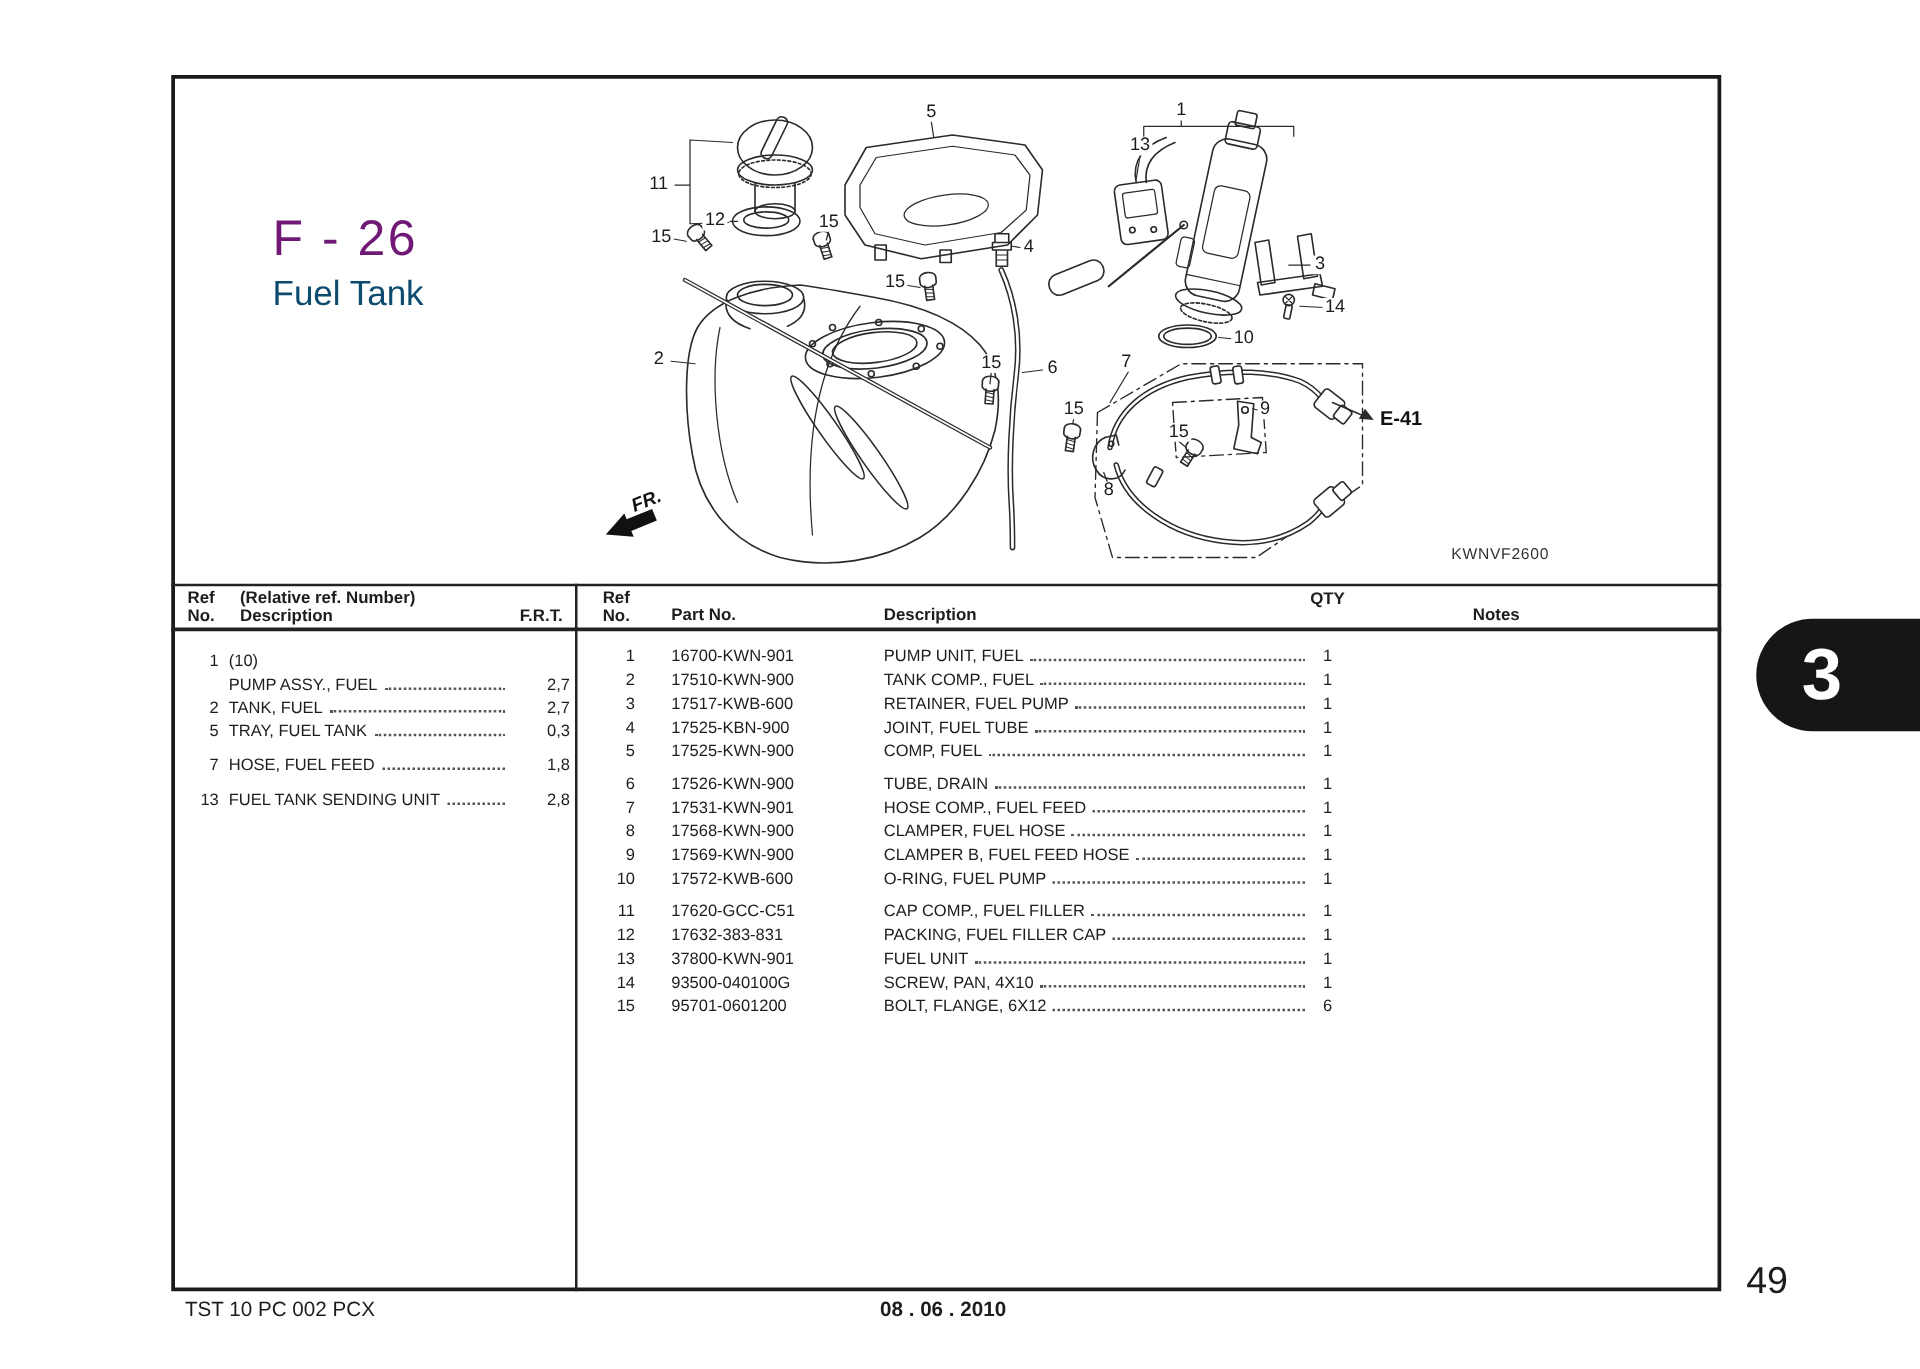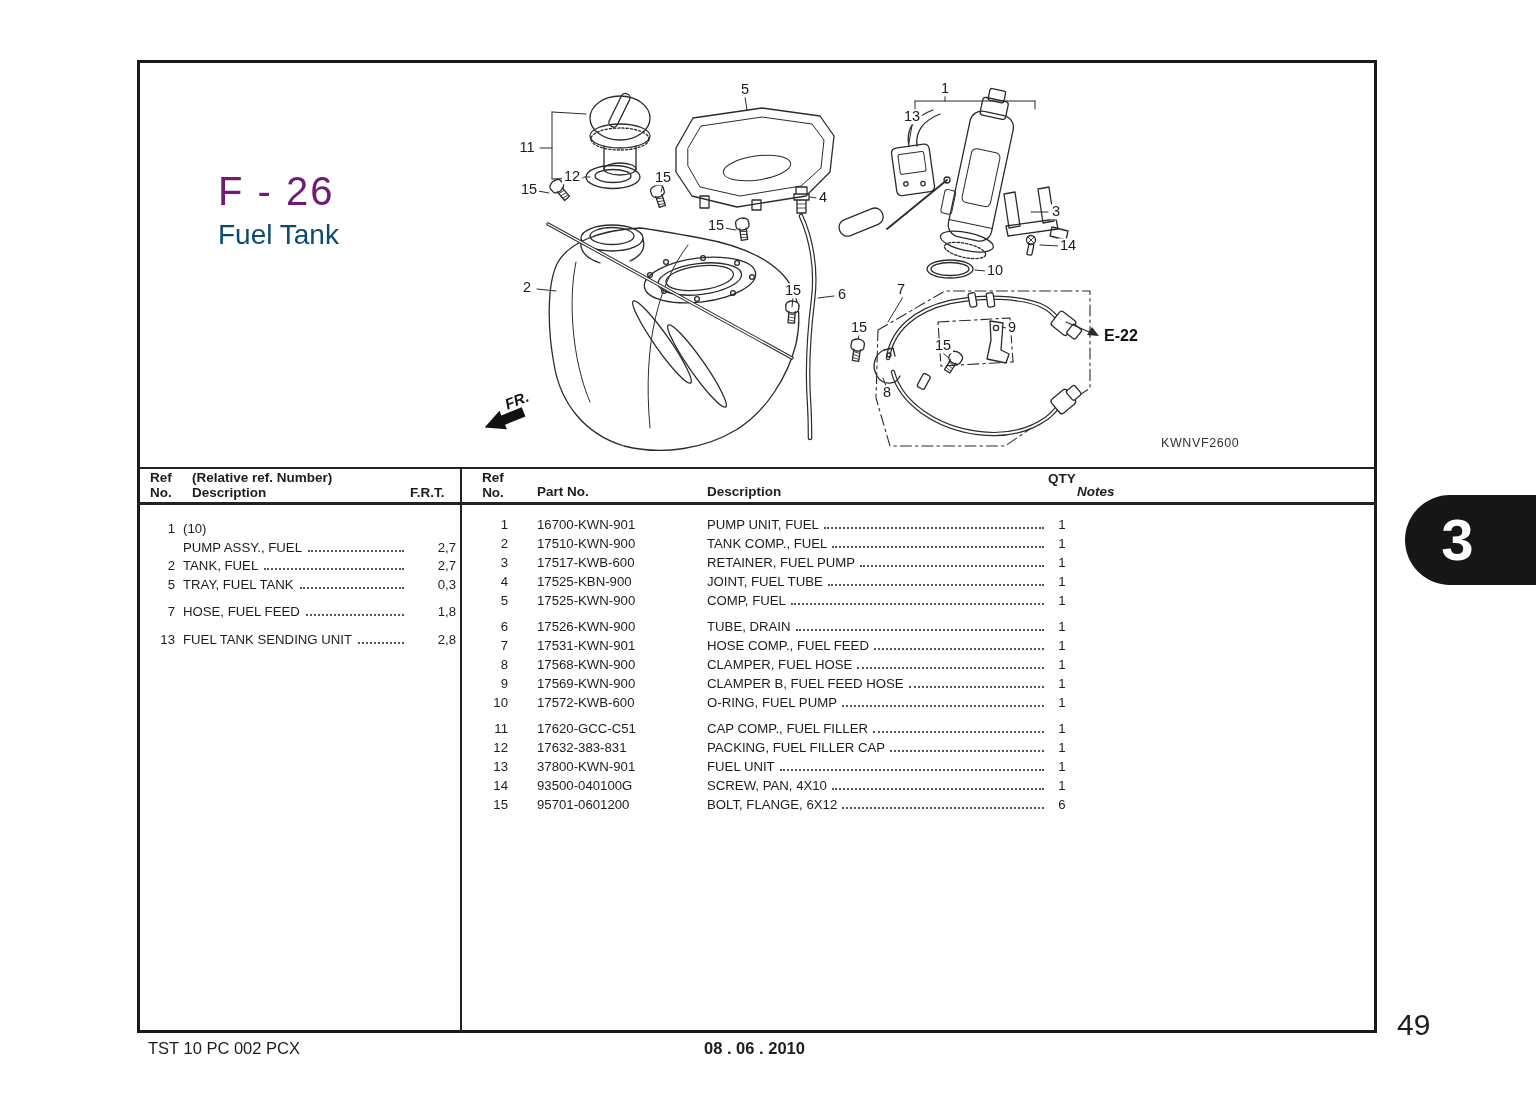--- a/index.html
+++ b/index.html
@@ -12,37 +12,37 @@
   .title-name{position:absolute;left:218px;top:219px;font-size:28px;font-weight:normal;color:#0c4a6e;}
 
   .rule{position:absolute;background:#222;}
   .rule-top{left:137px;top:467px;width:1240px;height:2px;}
   .rule-mid{left:137px;top:502px;width:1240px;height:3px;}
   .v-div{left:460px;top:467px;width:2px;height:566px;}
 
   
   .frt-head{position:absolute;left:150px;top:470px;width:306px;display:grid;grid-template-columns:36px 1fr 46px;column-gap:6px;font-weight:bold;font-size:13.5px;line-height:15px;}
   .frt-head .h-ref{white-space:pre-line;}
-  .frt-head .h-frt{align-self:end;text-align:left;}
+  .frt-head .h-frt{align-self:end;text-align:center;}
   .frt-rows{position:absolute;left:150px;top:521px;width:306px;font-size:13.2px;}
   .frt-row{display:grid;grid-template-columns:25px 1fr 40px;column-gap:8px;height:18.5px;align-items:baseline;}
   .frt-row .c-ref{text-align:right;}
   .frt-row .c-mid{display:flex;align-items:baseline;min-width:0;}
   .frt-row .c-leader{flex:1;border-bottom:2px dotted #555;margin:0 4px 3px 6px;}
   .frt-row .c-frt{text-align:right;}
   .no-leader .c-leader{border-bottom:none;}
   .gap-after{margin-bottom:9px;}
 
   
   .parts-head{position:absolute;left:478px;top:470px;width:845px;display:grid;grid-template-columns:30px 199px 340px 30px 240px;font-weight:bold;font-size:13.5px;line-height:15px;}
   .parts-head .h-ref{white-space:pre-line;text-align:center;}
   .parts-head .h-part{padding-left:29px;align-self:end;margin-bottom:1px;}
   .parts-head .h-desc{align-self:end;margin-bottom:1px;}
   .parts-head .h-qty{align-self:end;text-align:center;margin-bottom:14px;}
-  .parts-head .h-notes{align-self:end;text-align:left;margin-bottom:1px;font-style:italic;}
+  .parts-head .h-notes{align-self:end;text-align:center;margin-bottom:1px;}
   .parts-rows{position:absolute;left:478px;top:517px;width:845px;font-size:13.2px;}
   .p-row{display:grid;grid-template-columns:30px 199px 340px 30px 240px;height:19px;align-items:baseline;}
   .p-row .c-ref{text-align:right;}
   .p-row .c-part{padding-left:29px;}
   .p-row .c-mid{display:flex;align-items:baseline;min-width:0;}
   .p-row .c-leader{flex:1;border-bottom:2px dotted #555;margin:0 3px 3px 5px;}
   .p-row .c-qty{text-align:center;}
   .p-row .c-notes{text-align:center;}
   .p-row.gap-after{margin-bottom:7px;}
 
@@ -258,21 +258,21 @@
 
       <span class="callout" style="left: 859px; top: 328px;"><span>15</span></span>
 
       <span class="callout" style="left: 943px; top: 346px;"><span>15</span></span>
 
       <span class="callout" style="left: 1012px; top: 328px;"><span>9</span></span>
 
       <span class="callout" style="left: 887px; top: 393px;"><span>8</span></span>
 
   </div>
-  <div class="e22">E-22</div>
+  <div class="e22">E-41</div>
   <div class="diag-code">KWNVF2600</div>
 
   <div class="rule rule-top"></div>
   <div class="rule rule-mid"></div>
   <div class="rule v-div"></div>
 
   <div class="frt-head">
     <span class="h-ref">Ref
 No.</span>
     <span class="h-desc">

